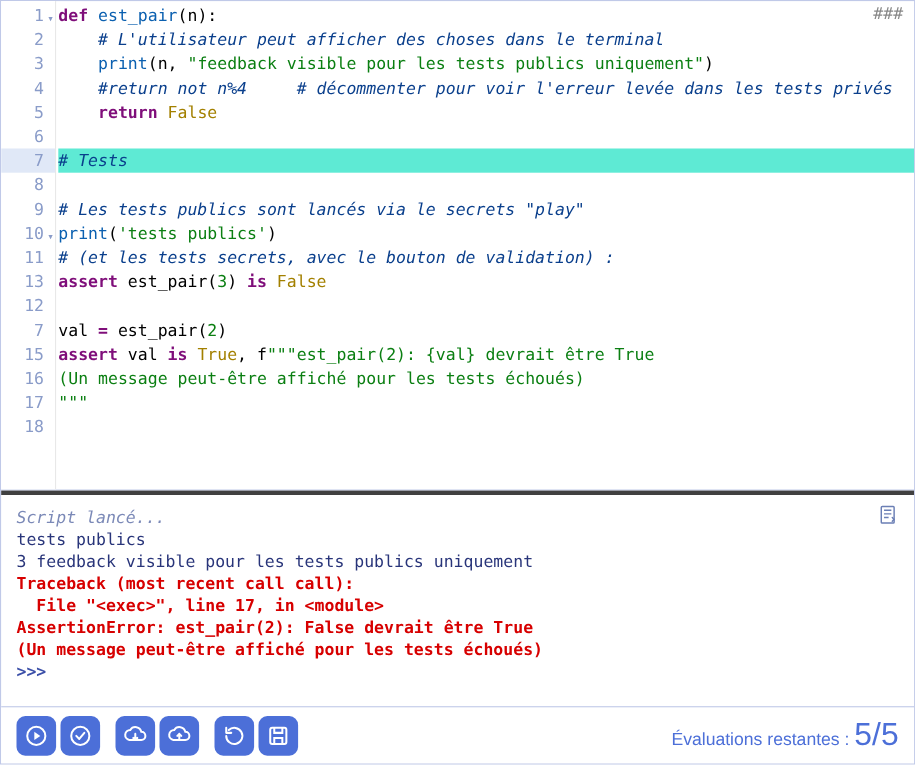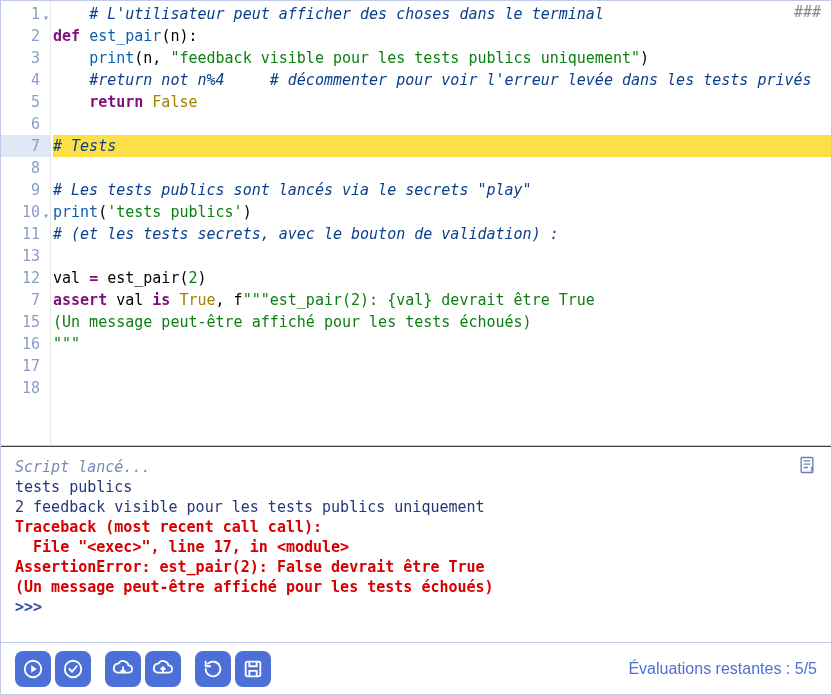--- a/index.html
+++ b/index.html
@@ -51,40 +51,40 @@
     padding-left: 2px;
     position: relative;
   }
   .code-line {
     line-height: 22px;
     height: 22px;
     white-space: pre;
     color: #000;
   }
   .code-line.highlight-line {
-    background: #fde047;
+    background: #5eead4;
   }
   .gutter-line.highlight-line {
     background: #e0e8f7;
   }
   
   .kw { color: #7f0e7a; font-weight: bold; }
   .fn { color: #0b60b0; }
   .str { color: #0b7f12; }
   .num { color: #0b7f12; }
   .bool { color: #a38000; }
   .com { color: #0a3f8c; font-style: italic; }
   .op { color: #7f0e7a; font-weight: bold; }
   .right-marker { position: absolute; right: 10px; top: 2px; color: #888; }
 
   .console-pane {
     height: 196px;
     overflow: auto;
     padding: 10px 12px 10px 14px;
-    border-top: 1px solid #404040;
+    border-top: 4px solid #404040;
     position: relative;
     font-family: Menlo, "DejaVu Sans Mono", Consolas, monospace;
     line-height: 20px;
     font-size: 15px;
   }
   .console-line { color: #29357a; white-space: pre; }
   .console-line.status { font-style: italic; color: #7b89b7; }
   .console-line.error { color: #d70000; font-weight: bold; }
   .console-prompt { color: #3b4fa8; font-weight: bold; }
   .console-icon {
@@ -115,21 +115,21 @@
     justify-content: center;
     cursor: pointer;
     color: #fff;
   }
   .icon-btn svg { width: 22px; height: 22px; stroke: #fff; fill: none; stroke-width: 2; }
   .eval-text {
     color: #4c6fd8;
     font-family: -apple-system, Arial, sans-serif;
     font-size: 16px;
   }
-  .eval-text .big { font-size: 16px; }
+  .eval-text .big { font-size: 29px; }
 </style>
 </head>
 <body>
 
 <div class="editor-pane">
   <div class="editor-inner">
     <div class="gutter" id="gutter">
         <div class="gutter-line">1<span class="fold-marker">▾</span></div>
         <div class="gutter-line">2</div>
         <div class="gutter-line">3</div>
@@ -144,31 +144,32 @@
         <div class="gutter-line">13</div>
         <div class="gutter-line">12</div>
         <div class="gutter-line">7</div>
         <div class="gutter-line">15</div>
         <div class="gutter-line">16</div>
         <div class="gutter-line">17</div>
         <div class="gutter-line">18</div>
       </div>
     <div class="code-area" id="code-area">
       <span class="right-marker">###</span>
-    <div class="code-line"><span>    </span><span class="com"># L'utilisateur peut afficher des choses dans le terminal</span></div>
-        <div class="code-line"><span class="kw">def </span><span class="fn">est_pair</span><span>(n):</span></div>
+    <div class="code-line"><span class="kw">def </span><span class="fn">est_pair</span><span>(n):</span></div>
+        <div class="code-line"><span>    </span><span class="com"># L'utilisateur peut afficher des choses dans le terminal</span></div>
         <div class="code-line"><span>    </span><span class="fn">print</span><span>(n, </span><span class="str">"feedback visible pour les tests publics uniquement"</span><span>)</span></div>
         <div class="code-line"><span>    </span><span class="com">#return not n%4     # décommenter pour voir l'erreur levée dans les tests privés</span></div>
         <div class="code-line"><span>    </span><span class="kw">return </span><span class="bool">False</span></div>
         <div class="code-line"></div>
         <div class="code-line highlight-line"><span class="com"># Tests</span></div>
         <div class="code-line"></div>
         <div class="code-line"><span class="com"># Les tests publics sont lancés via le secrets "play"</span></div>
         <div class="code-line"><span class="fn">print</span><span>(</span><span class="str">'tests publics'</span><span>)</span></div>
         <div class="code-line"><span class="com"># (et les tests secrets, avec le bouton de validation) :</span></div>
+        <div class="code-line"><span class="kw">assert</span><span> est_pair(</span><span class="num">3</span><span>) </span><span class="kw">is </span><span class="bool">False</span></div>
         <div class="code-line"></div>
         <div class="code-line"><span>val </span><span class="op">= </span><span>est_pair(</span><span class="num">2</span><span>)</span></div>
         <div class="code-line"><span class="kw">assert</span><span> val </span><span class="kw">is </span><span class="bool">True</span><span>, f</span><span class="str">"""est_pair(2): {val} devrait être True</span></div>
         <div class="code-line"><span class="str">(Un message peut-être affiché pour les tests échoués)</span></div>
         <div class="code-line"><span class="str">"""</span></div>
         <div class="code-line"></div>
       </div>
   </div>
 </div>
 
@@ -176,21 +177,21 @@
   <span class="console-icon">
     <svg width="20" height="20" viewBox="0 0 24 24" fill="none" stroke="#6b7fb5" stroke-width="1.6">
       <rect x="5" y="3" width="14" height="18" rx="1"></rect>
         <path d="M8 7h8M8 11h8M8 15h5"></path>
       <path d="M17 15l2 2-2 2" stroke-linecap="round"></path>
     </svg>
   </span>
   <div class="console-line status">Script lancé...</div>
   <div id="console-body">
       <div class="console-line">tests publics</div>
-      <div class="console-line">2 feedback visible pour les tests publics uniquement</div>
+      <div class="console-line">3 feedback visible pour les tests publics uniquement</div>
       <div class="console-line error">Traceback (most recent call call):</div>
       <div class="console-line error">  File "&lt;exec&gt;", line 17, in &lt;module&gt;</div>
       <div class="console-line error">AssertionError: est_pair(2): False devrait être True</div>
       <div class="console-line error">(Un message peut-être affiché pour les tests échoués)</div>
     </div>
   <div class="console-prompt">&gt;&gt;&gt;</div>
 </div>
 
 <div class="footer-bar">
   <div class="btn-group">

